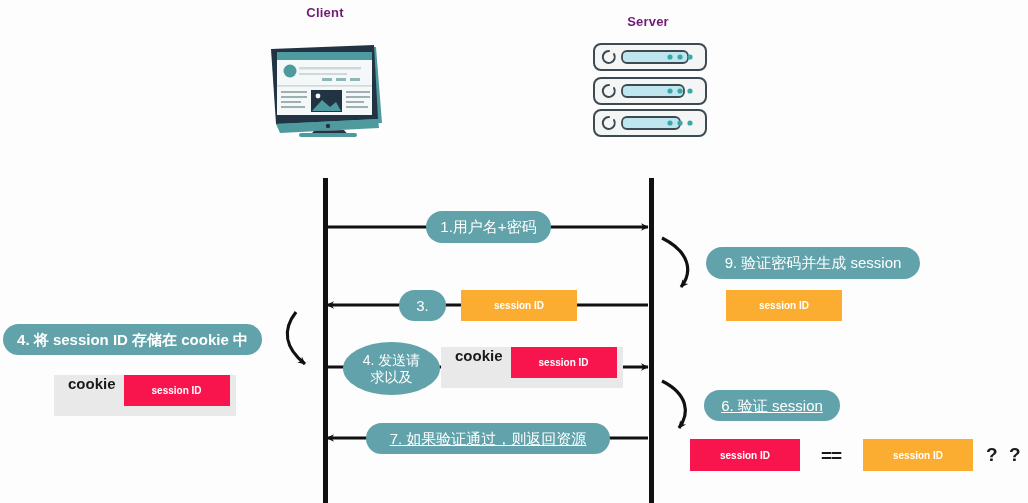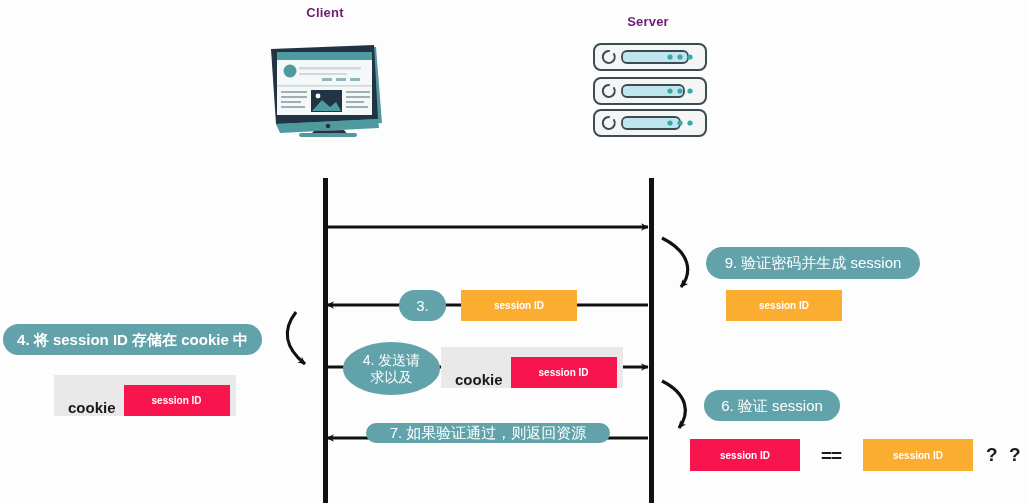--- a/index.html
+++ b/index.html
@@ -72,21 +72,21 @@
     font-weight: bold;
     color: #ffffff;
     box-sizing: border-box;
     white-space: nowrap;
   }
   .token.orange { background: #fbad32; }
   .token.pink   { background: #f8154e; }
 
   .cookie-wrap {
     display: flex;
-    align-items: flex-end;
+    align-items: flex-start;
     background: #e9e9e9;
     box-sizing: border-box;
   }
   .cookie-label {
     font-size: 15px;
     font-weight: bold;
     color: #1a1a1a;
     padding: 0 8px 0 14px;
     white-space: nowrap;
   }
@@ -208,20 +208,21 @@
 
     <path d="M296,312 C282,330 285,348 305,364" fill="none" stroke="#111111" stroke-width="3.2" marker-end="url(#ah)"></path>
 
     <line x1="325" y1="367" x2="648" y2="367" stroke="#111111" stroke-width="3.2" marker-end="url(#ah)"></line>
 
     <path d="M662,381 C688,394 690,413 679,428" fill="none" stroke="#111111" stroke-width="3.2" marker-end="url(#ah)"></path>
 
     <line x1="648" y1="438" x2="327" y2="438" stroke="#111111" stroke-width="3.2" marker-end="url(#ahl)"></line>
   </svg>
 
+  <div class="abs pill" style="left:426px; top:211px; width:125px; height:32px;">1.用户名+密码</div>
 
   <div class="abs pill" style="left:706px; top:247px; width:214px; height:32px;">9. 验证密码并生成 session</div>
 
   <div class="abs token orange" style="left:726px; top:290px; width:116px; height:31px;">session ID</div>
 
   <div class="abs pill" style="left:399px; top:290px; width:47px; height:31px;">3.</div>
 
   <div class="abs token orange" style="left:461px; top:290px; width:116px; height:31px;">session ID</div>
 
   <div class="abs pill" style="left:3px; top:324px; width:259px; height:31px;font-weight:bold;">4. 将 session ID 存储在 cookie 中</div>
@@ -232,25 +233,25 @@
   </div>
 
   <div class="abs pill ellipse" style="left:343px; top:342px; width:97px; height:53px; font-size:14px;">4. 发送请
 求以及</div>
 
   <div class="abs cookie-wrap" style="left:441px; top:347px; width:182px; height:41px;">
     <span class="cookie-label">cookie</span>
     <span class="token pink" style="width:106px; height:31px;">session ID</span>
   </div>
 
-  <div class="abs pill" style="left:704px; top:390px; width:136px; height:31px;">6. 验证 session</div>
+  <div class="abs pill" style="left:704px; top:390px; width:136px; height:31px;text-decoration:underline;">6. 验证 session</div>
 
   <div class="abs token pink" style="left:690px; top:439px; width:110px; height:32px;">session ID</div>
 
   <div class="abs eqsign" style="left:821px; top:445px;">==</div>
 
   <div class="abs token orange" style="left:863px; top:439px; width:110px; height:32px;">session ID</div>
 
   <div class="abs qmarks" style="left:986px; top:444px;">? ?</div>
 
-  <div class="abs pill" style="left:366px; top:423px; width:244px; height:20px;">7. 如果验证通过，则返回资源</div>
+  <div class="abs pill" style="left:366px; top:423px; width:244px; height:31px;text-decoration:underline;">7. 如果验证通过，则返回资源</div>
 
 </div>
 
 </body></html>

